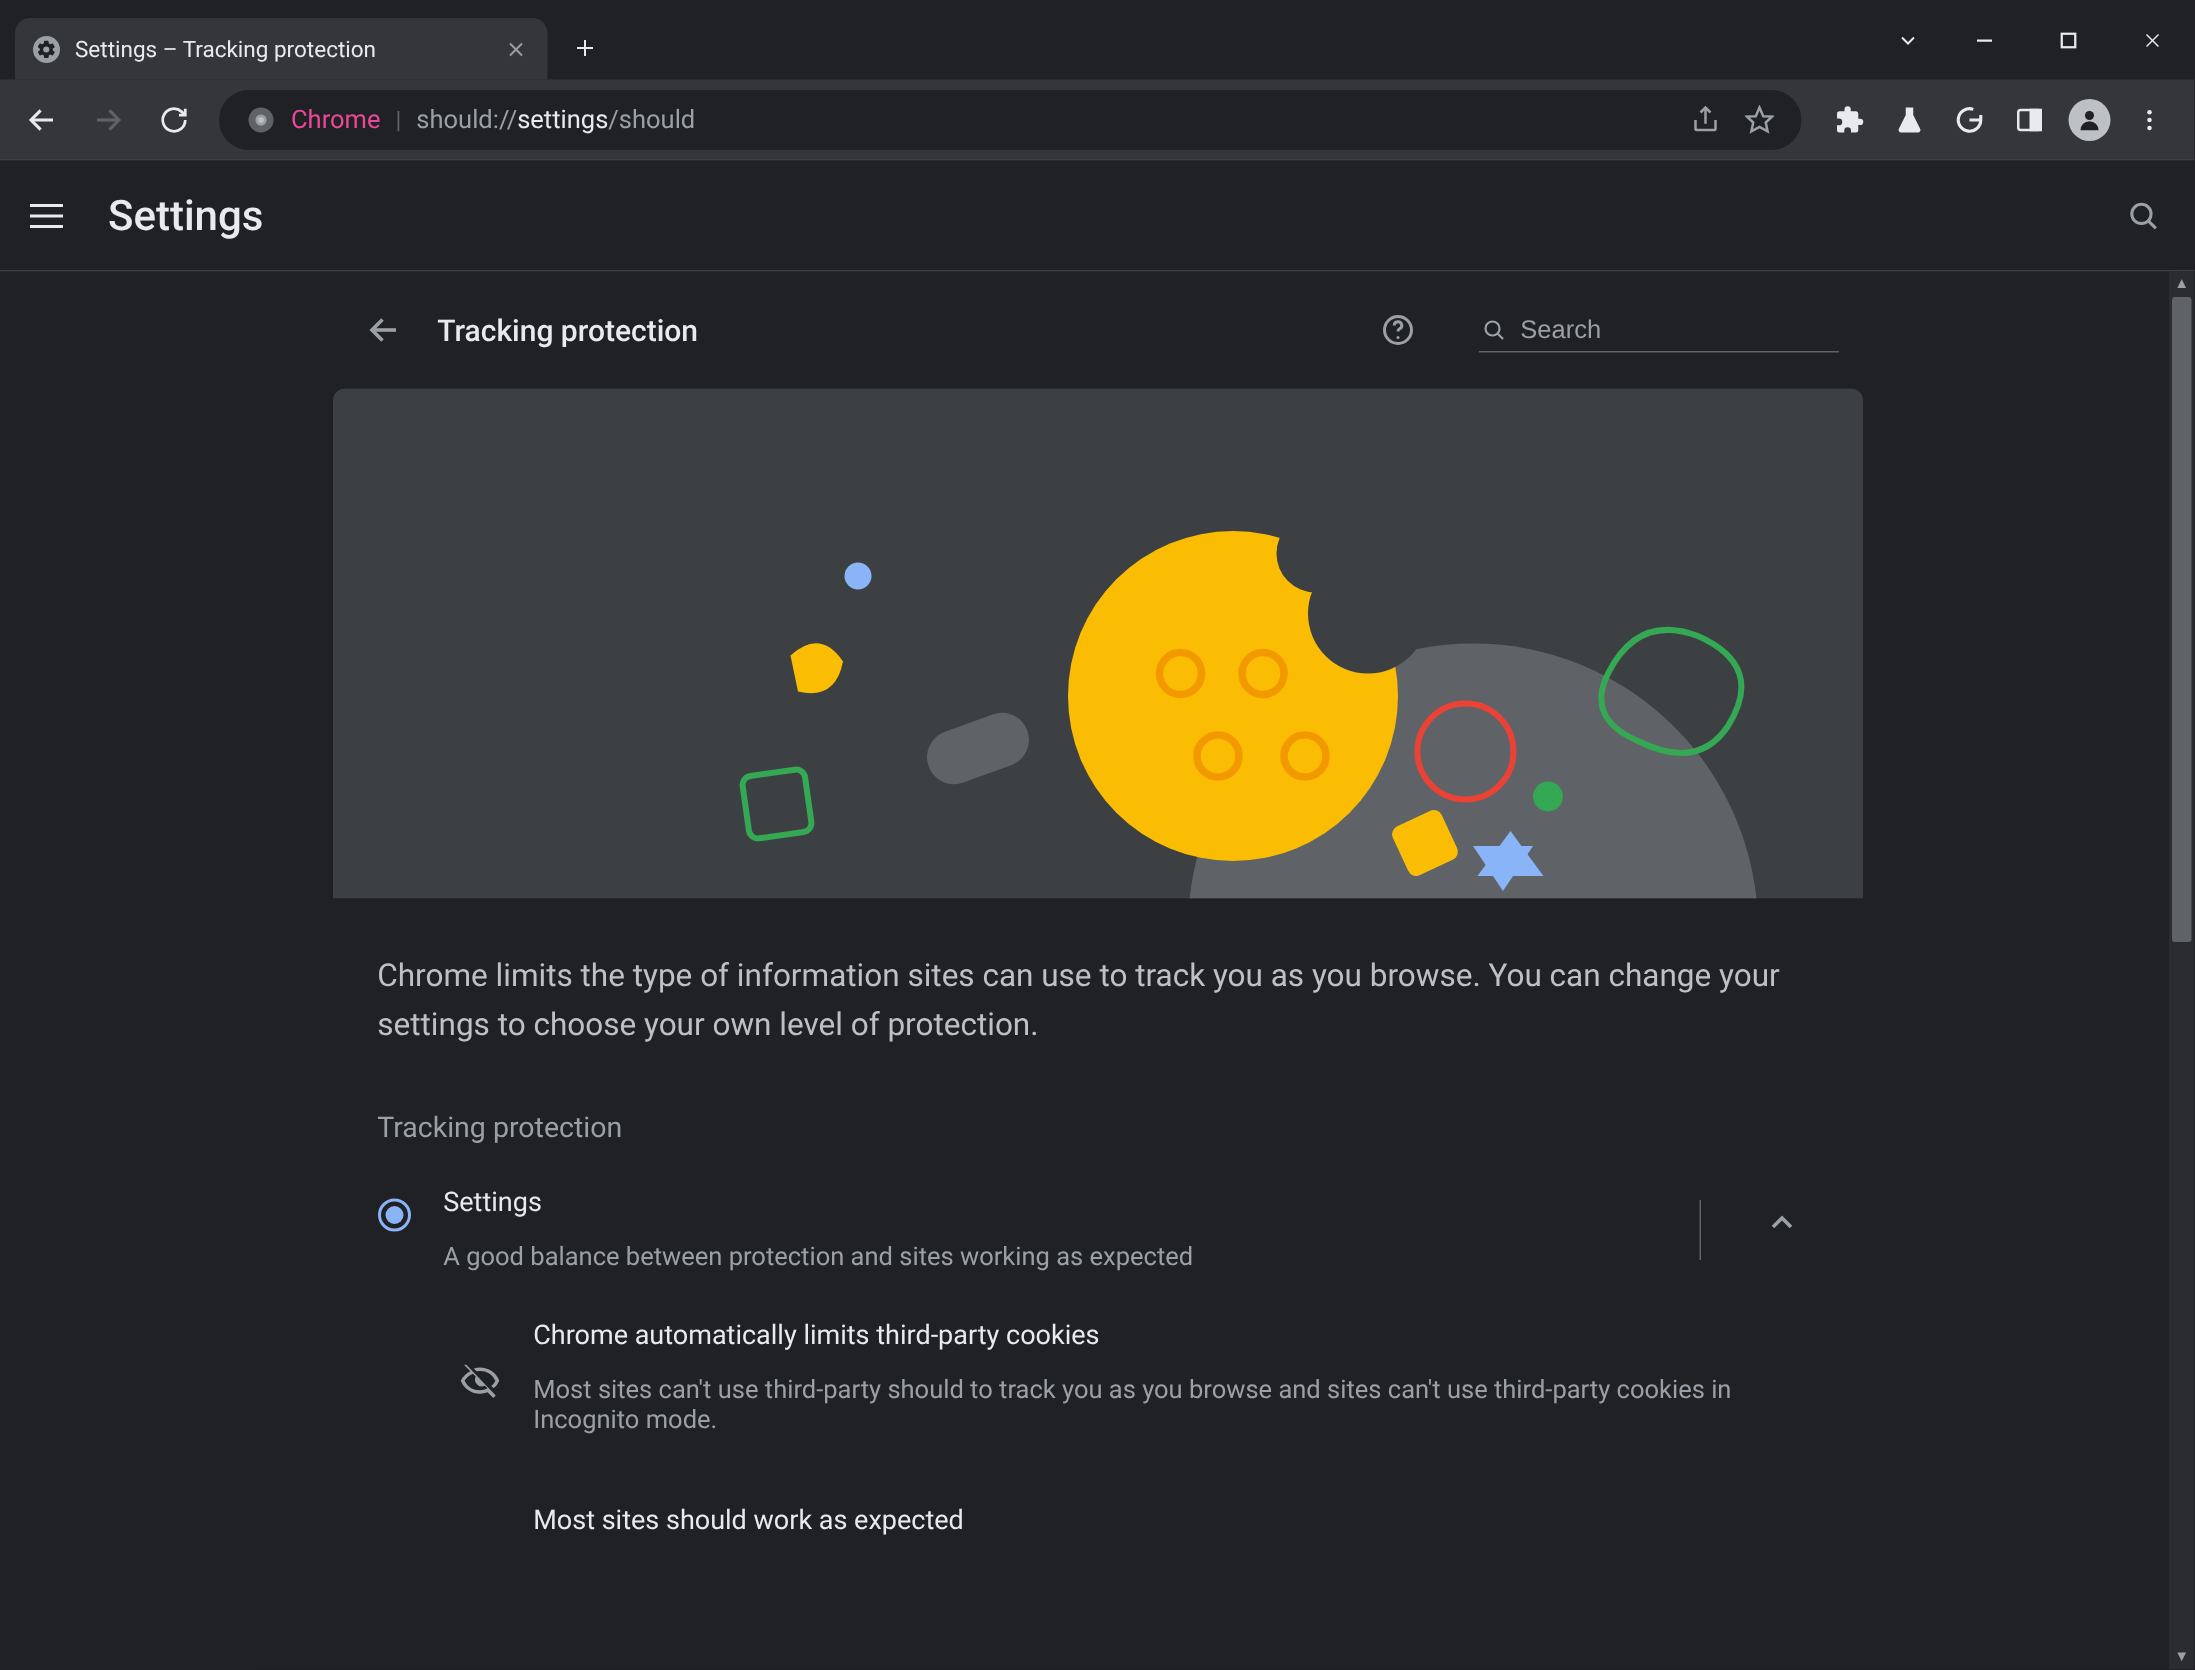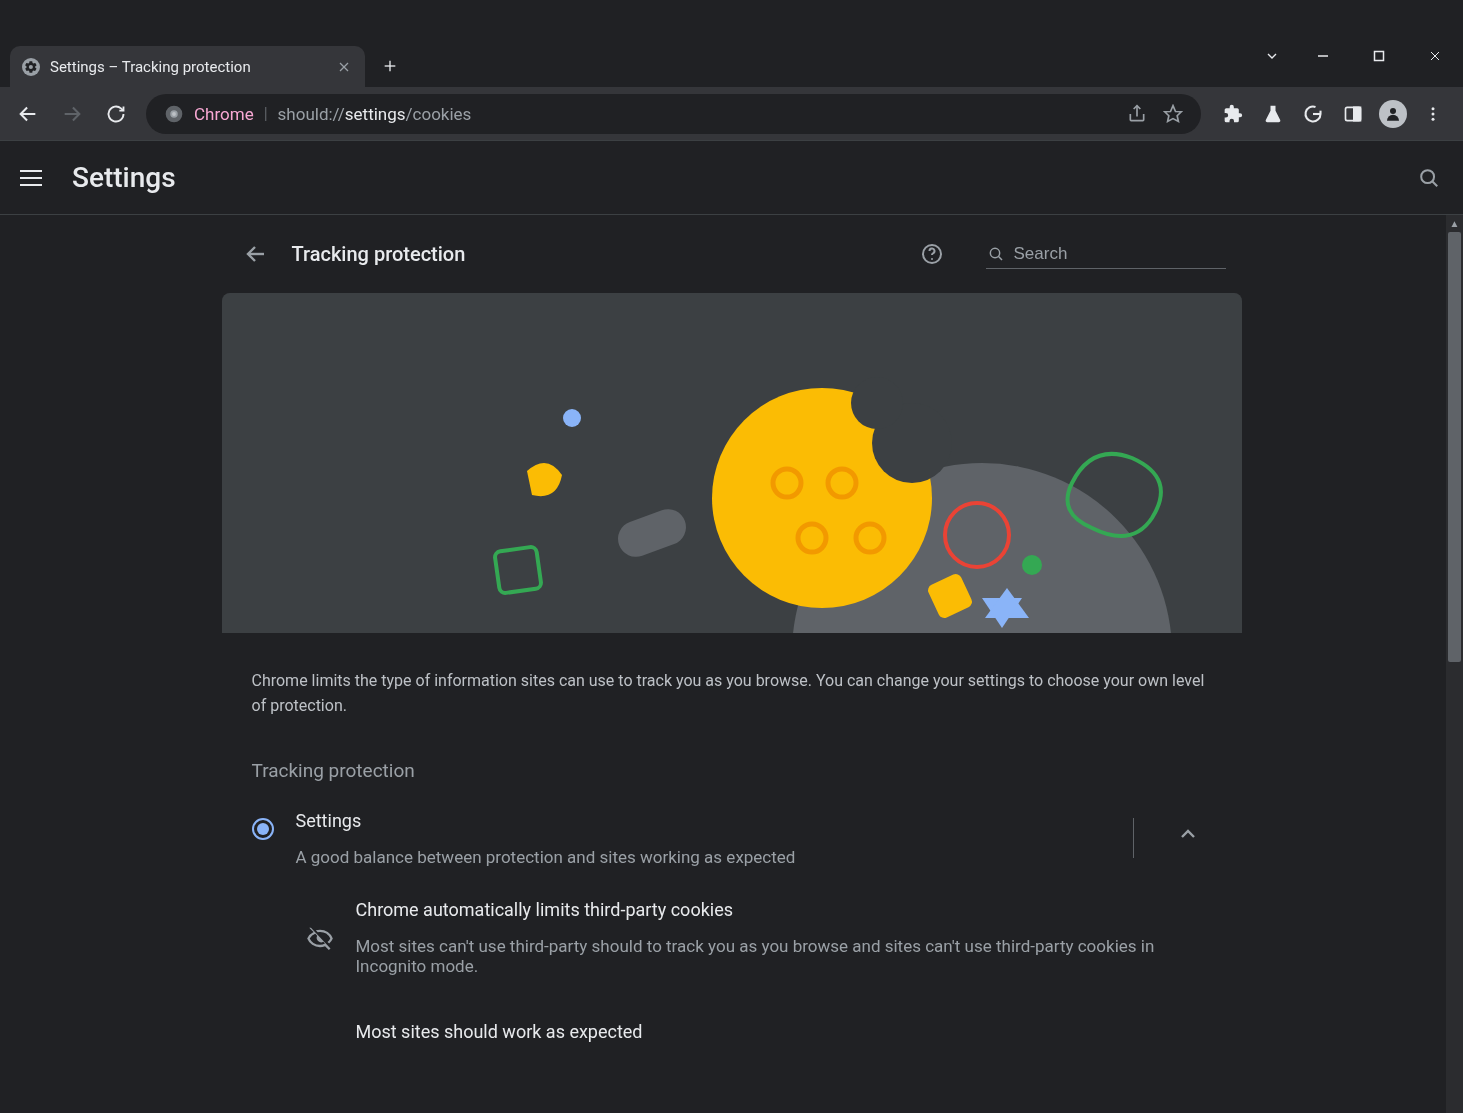--- a/index.html
+++ b/index.html
@@ -1,31 +1,31 @@
 <!DOCTYPE html>
 <html><head>
 <meta charset="utf-8">
 <style>
   * { box-sizing: border-box; margin: 0; padding: 0; }
   html, body { width: 1463px; height: 1113px; background: #202124; font-family: "Segoe UI", Roboto, Arial, sans-serif; color: #e8eaed; overflow: hidden; }
-  .titlebar { height: 63px; background: #202124; display: flex; align-items: flex-end; margin-top: 24px; }
+  .titlebar { height: 53px; background: #202124; display: flex; align-items: flex-end; }
   .tab { display: flex; align-items: center; background: #35363a; height: 41px; border-radius: 10px 10px 0 0; padding: 0 12px; margin-left: 10px; width: 355px; gap: 10px; }
   .tab-icon { width: 18px; height: 18px; background: #9aa0a6; border-radius: 50%; display:flex; align-items:center; justify-content:center;}
   .tab-title { flex: 1; font-size: 15px; color: #e8eaed; white-space: nowrap; overflow: hidden; text-overflow: ellipsis; }
   .tab-close { width: 18px; height: 18px; color: #9aa0a6; cursor: pointer; display:flex; align-items:center; justify-content:center;}
   .new-tab { width: 34px; height: 34px; display:flex; align-items:center; justify-content:center; color:#e8eaed; margin-left: 8px; cursor:pointer; margin-bottom:4px;}
   .win-controls { margin-left: auto; display: flex; align-items: center; height: 100%; }
   .win-btn { width: 56px; height: 40px; display: flex; align-items: center; justify-content: center; color: #e8eaed; cursor: pointer; }
   .win-btn.down { width: 46px; }
   .toolbar { height: 54px; background: #35363a; display: flex; align-items: center; padding: 0 8px; gap: 4px; border-bottom: 1px solid #3c4043;}
   .nav-btn { width: 40px; height: 40px; border-radius: 50%; display: flex; align-items: center; justify-content: center; color: #9aa0a6; cursor: pointer; }
   .nav-btn.active { color: #e8eaed; }
   .omnibox { flex: 1; height: 40px; background: #202124; border-radius: 20px; display: flex; align-items: center; padding: 0 18px; gap: 10px; margin: 0 6px; }
   .omnibox .chrome-icon { width:20px; height:20px; }
-  .omnibox .chrome-label { color:#f9a8d4; font-size:17px; }
+  .omnibox .chrome-label { color:#ec4899; font-size:17px; }
   .omnibox .sep { color:#5f6368; }
   .omnibox .url { color:#9aa0a6; font-size:17px; }
   .omnibox .url .strong { color:#e8eaed; }
   .omnibox-actions { margin-left:auto; display:flex; gap:16px; align-items:center; color:#9aa0a6; }
   .ext-icons { display:flex; gap:12px; align-items:center; padding: 0 8px; }
   .ext-icon { width:28px; height:28px; display:flex; align-items:center; justify-content:center; color:#e8eaed; cursor:pointer; }
   .avatar { width:28px; height:28px; background:#bdc1c6; border-radius:50%; display:flex; align-items:center; justify-content:center;}
   .settings-header { height: 74px; display:flex; align-items:center; padding: 0 20px; gap: 24px; background:#202124; border-bottom:1px solid #3c4043;}
   .hamburger { width:28px; height:28px; display:flex; flex-direction:column; justify-content:center; gap:5px; cursor:pointer;}
   .hamburger span { height:2px; background:#e8eaed; width:22px; }
@@ -39,21 +39,21 @@
   .page-header { display:flex; align-items:center; height: 78px; gap: 18px; padding: 0 16px;}
   .back-arrow { width:36px; height:36px; display:flex; align-items:center; justify-content:center; color:#9aa0a6; cursor:pointer;}
   .page-title { font-size:20px; color:#e8eaed; font-weight:500;}
   .page-header-right { margin-left:auto; display:flex; align-items:flex-start; gap: 40px;}
   .help-btn { width:28px; height:28px; color:#9aa0a6; cursor:pointer; display:flex; align-items:center; justify-content:center;}
   .search-field { display:flex; align-items:center; gap:10px; border-bottom:1px solid #5f6368; padding: 4px 2px; width: 240px;}
   .search-field input { background:transparent; border:none; outline:none; color:#e8eaed; font-size:17px; width:100%;}
   .search-field input::placeholder { color:#9aa0a6; }
   .card { background:#292a2d; border-radius: 8px 8px 0 0; overflow:hidden; }
   .illus { height: 340px; background:#3c4043; position:relative; }
-  .desc { padding: 36px 30px 0 30px; font-size:16px; line-height:1.55; color:#bdc1c6; background:#202124;}
+  .desc { padding: 36px 30px 0 30px; font-size:21px; line-height:1.55; color:#bdc1c6; background:#202124;}
   .section-label { padding: 40px 30px 0 30px; font-size:19px; color:#9aa0a6; background:#202124;}
   .option-row { display:flex; align-items:flex-start; padding: 28px 30px 0 30px; gap: 22px; background:#202124;}
   .radio { width:22px; height:22px; border-radius:50%; border:2px solid #8ab4f8; display:flex; align-items:center; justify-content:center; flex-shrink:0; margin-top:8px; cursor:pointer;}
   .radio .dot { width:12px; height:12px; background:#8ab4f8; border-radius:50%; }
   .option-texts { flex:1; }
   .option-title { font-size:18px; color:#e8eaed; }
   .option-sub { font-size:17px; color:#9aa0a6; margin-top:16px;}
   .divider-vert { width:1px; background:#5f6368; height:40px; align-self:center; margin: 0 8px;}
   .chevron-btn { width:48px; height:48px; display:flex; align-items:center; justify-content:center; color:#9aa0a6; cursor:pointer;}
   .detail-row { display:flex; align-items:center; padding: 32px 30px 0 84px; gap: 22px; background:#202124;}
@@ -132,21 +132,21 @@
     <span class="chrome-icon">
       <svg width="20" height="20" viewBox="0 0 24 24">
           <circle cx="12" cy="12" r="10" fill="#5f6368"></circle>
           <circle cx="12" cy="12" r="4.5" fill="#9aa0a6"></circle>
           <circle cx="12" cy="12" r="2.3" fill="#bdc1c6"></circle>
         </svg>
     </span>
     <span class="chrome-label">Chrome</span>
     <span class="sep">|</span>
     <span class="url">
-      <span>should://</span><span class="strong">settings</span><span>/cookies</span>
+      <span>should://</span><span class="strong">settings</span><span>/should</span>
     </span>
     <div class="omnibox-actions">
       <span>
         <svg width="20" height="20" viewBox="0 0 24 24" fill="none" stroke="#9aa0a6" stroke-width="2">
             <path d="M4 12v7a1 1 0 0 0 1 1h14a1 1 0 0 0 1-1v-7"></path>
             <polyline points="16 6 12 2 8 6"></polyline>
             <line x1="12" y1="2" x2="12" y2="15"></line>
           </svg>
       </span>
       <span>

